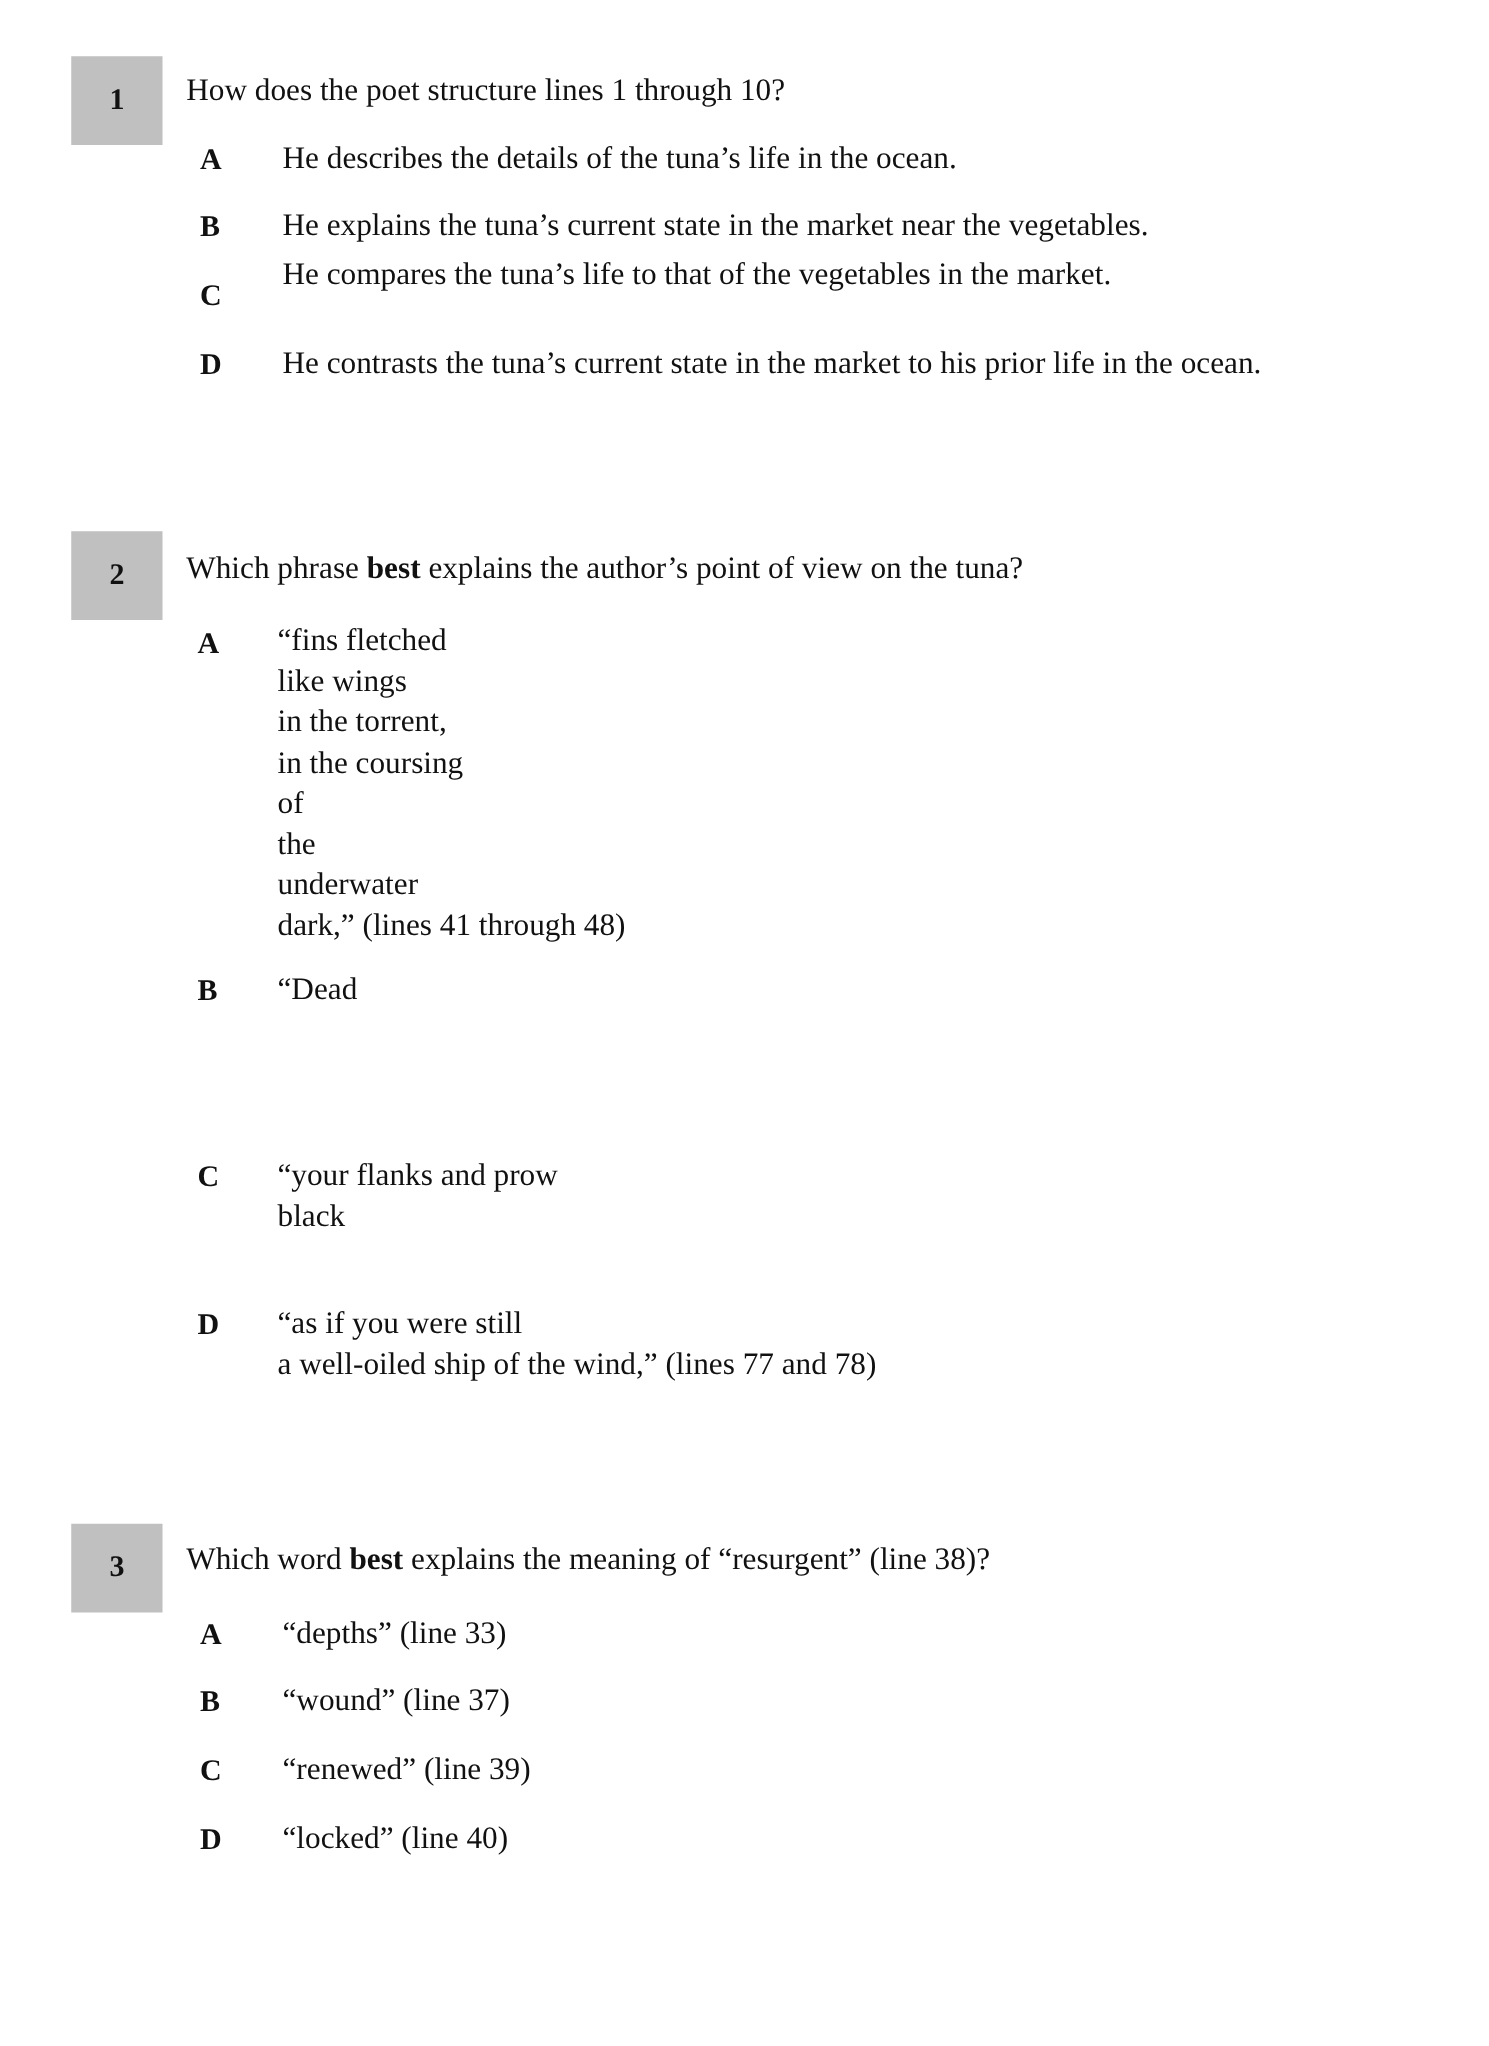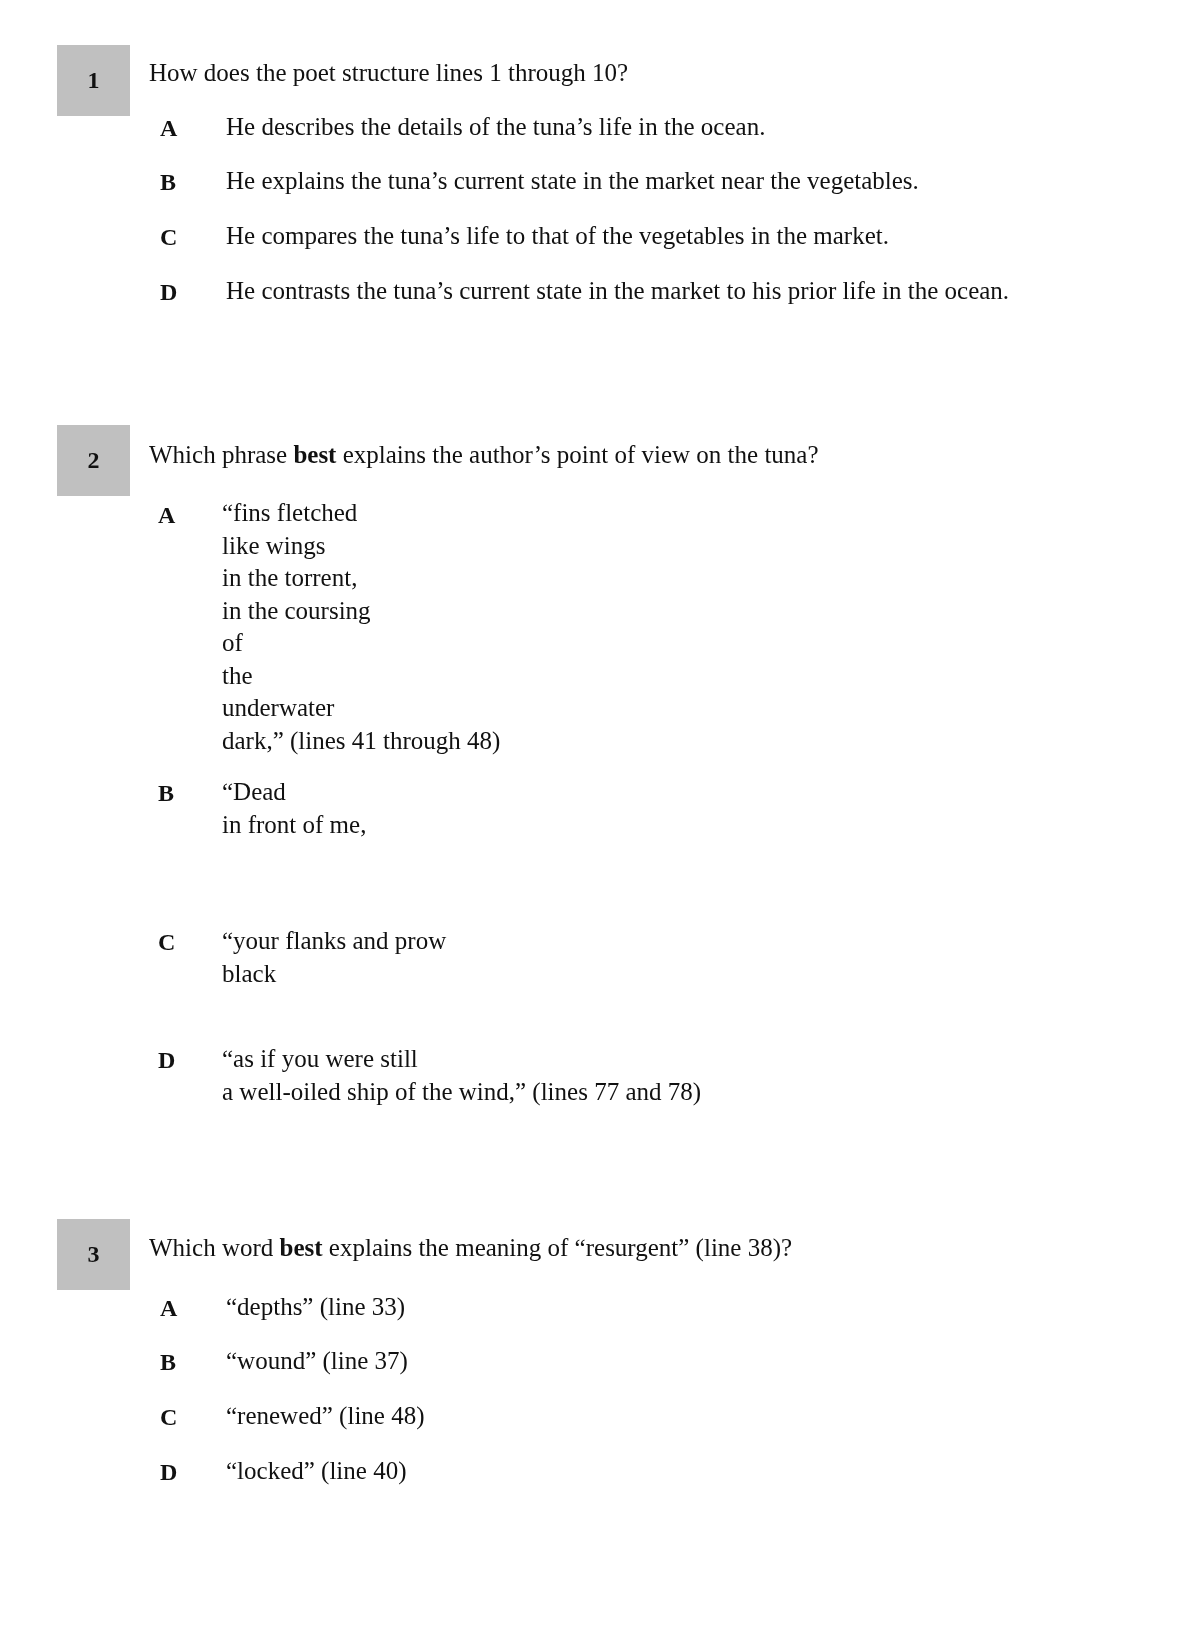--- a/index.html
+++ b/index.html
@@ -29,21 +29,21 @@
   <div class="opt" style="left:226px;top:111px;">
       <span>He describes the details of the tuna’s life in the ocean.</span>
     </div>
 
   <div class="letter" style="left:160px;top:167px;">B</div>
   <div class="opt" style="left:226px;top:165px;">
       <span>He explains the tuna’s current state in the market near the vegetables.</span>
     </div>
 
   <div class="letter" style="left:160px;top:222px;">C</div>
-  <div class="opt" style="left:226px;top:220px;">
+  <div class="opt" style="left:226px;top:204px;">
       <span>He compares the tuna’s life to that of the vegetables in the market.</span>
     </div>
 
   <div class="letter" style="left:160px;top:277px;">D</div>
   <div class="opt" style="left:226px;top:275px;">
       <span>He contrasts the tuna’s current state in the market to his prior life in the ocean.</span>
     </div>
 </div>
 
 <div>
@@ -62,21 +62,20 @@
     <span>in the coursing</span>
     <span>of</span>
     <span>the</span>
     <span>underwater</span>
     <span>dark,” (lines 41 through 48)</span>
   </div>
 
   <div class="letter" style="left:158px;top:778px;">B</div>
   <div class="opt" style="left:222px;top:776px;">
     <span>“Dead</span>
-    <span>in front of me,</span>
   </div>
 
   <div class="letter" style="left:158px;top:927px;">C</div>
   <div class="opt" style="left:222px;top:925px;">
     <span>“your flanks and prow</span>
     <span>black</span>
   </div>
 
   <div class="letter" style="left:158px;top:1045px;">D</div>
   <div class="opt" style="left:222px;top:1043px;">
@@ -98,20 +97,20 @@
       <span>“depths” (line 33)</span>
     </div>
 
   <div class="letter" style="left:160px;top:1347px;">B</div>
   <div class="opt" style="left:226px;top:1345px;">
       <span>“wound” (line 37)</span>
     </div>
 
   <div class="letter" style="left:160px;top:1402px;">C</div>
   <div class="opt" style="left:226px;top:1400px;">
-      <span>“renewed” (line 48)</span>
+      <span>“renewed” (line 39)</span>
     </div>
 
   <div class="letter" style="left:160px;top:1457px;">D</div>
   <div class="opt" style="left:226px;top:1455px;">
       <span>“locked” (line 40)</span>
     </div>
 </div>
 
 </body></html>

